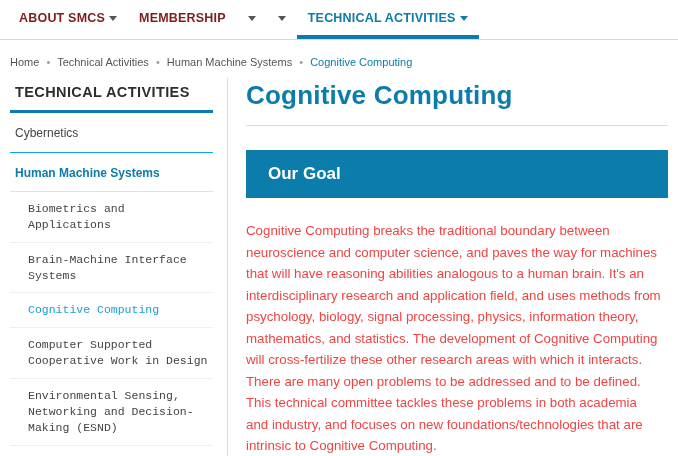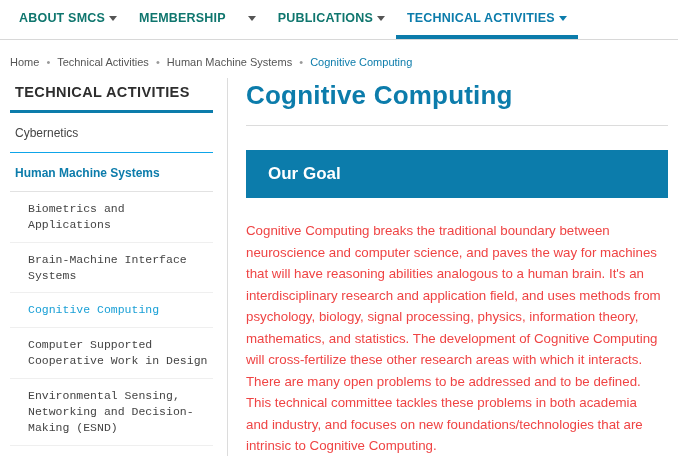--- a/index.html
+++ b/index.html
@@ -23,21 +23,21 @@
     overflow: hidden;
   }
   .navitem {
     display: flex;
     align-items: center;
     gap: 4px;
     padding: 0 11px;
     font-size: 12.5px;
     font-weight: bold;
     letter-spacing: .2px;
-    color: #0f766e;
+    color: #7f1d1d;
     text-transform: uppercase;
     cursor: pointer;
     border-bottom: 4px solid transparent;
     position: relative;
   }
   .navitem.active {
     color: #0c7cab;
     border-bottom-color: #0c7cab;
   }
   .caret {
@@ -149,21 +149,20 @@
     <span>ABOUT SMCS</span>
     <span class="caret"></span>
   </div>
   <div class="navitem">
     <span>MEMBERSHIP</span>
   </div>
   <div class="navitem">
     <span class="caret"></span>
   </div>
   <div class="navitem">
-    <span>PUBLICATIONS</span>
     <span class="caret"></span>
   </div>
   <div class="navitem active">
     <span>TECHNICAL ACTIVITIES</span>
     <span class="caret"></span>
   </div>
 
 </div>
 
 <div id="breadcrumb">

